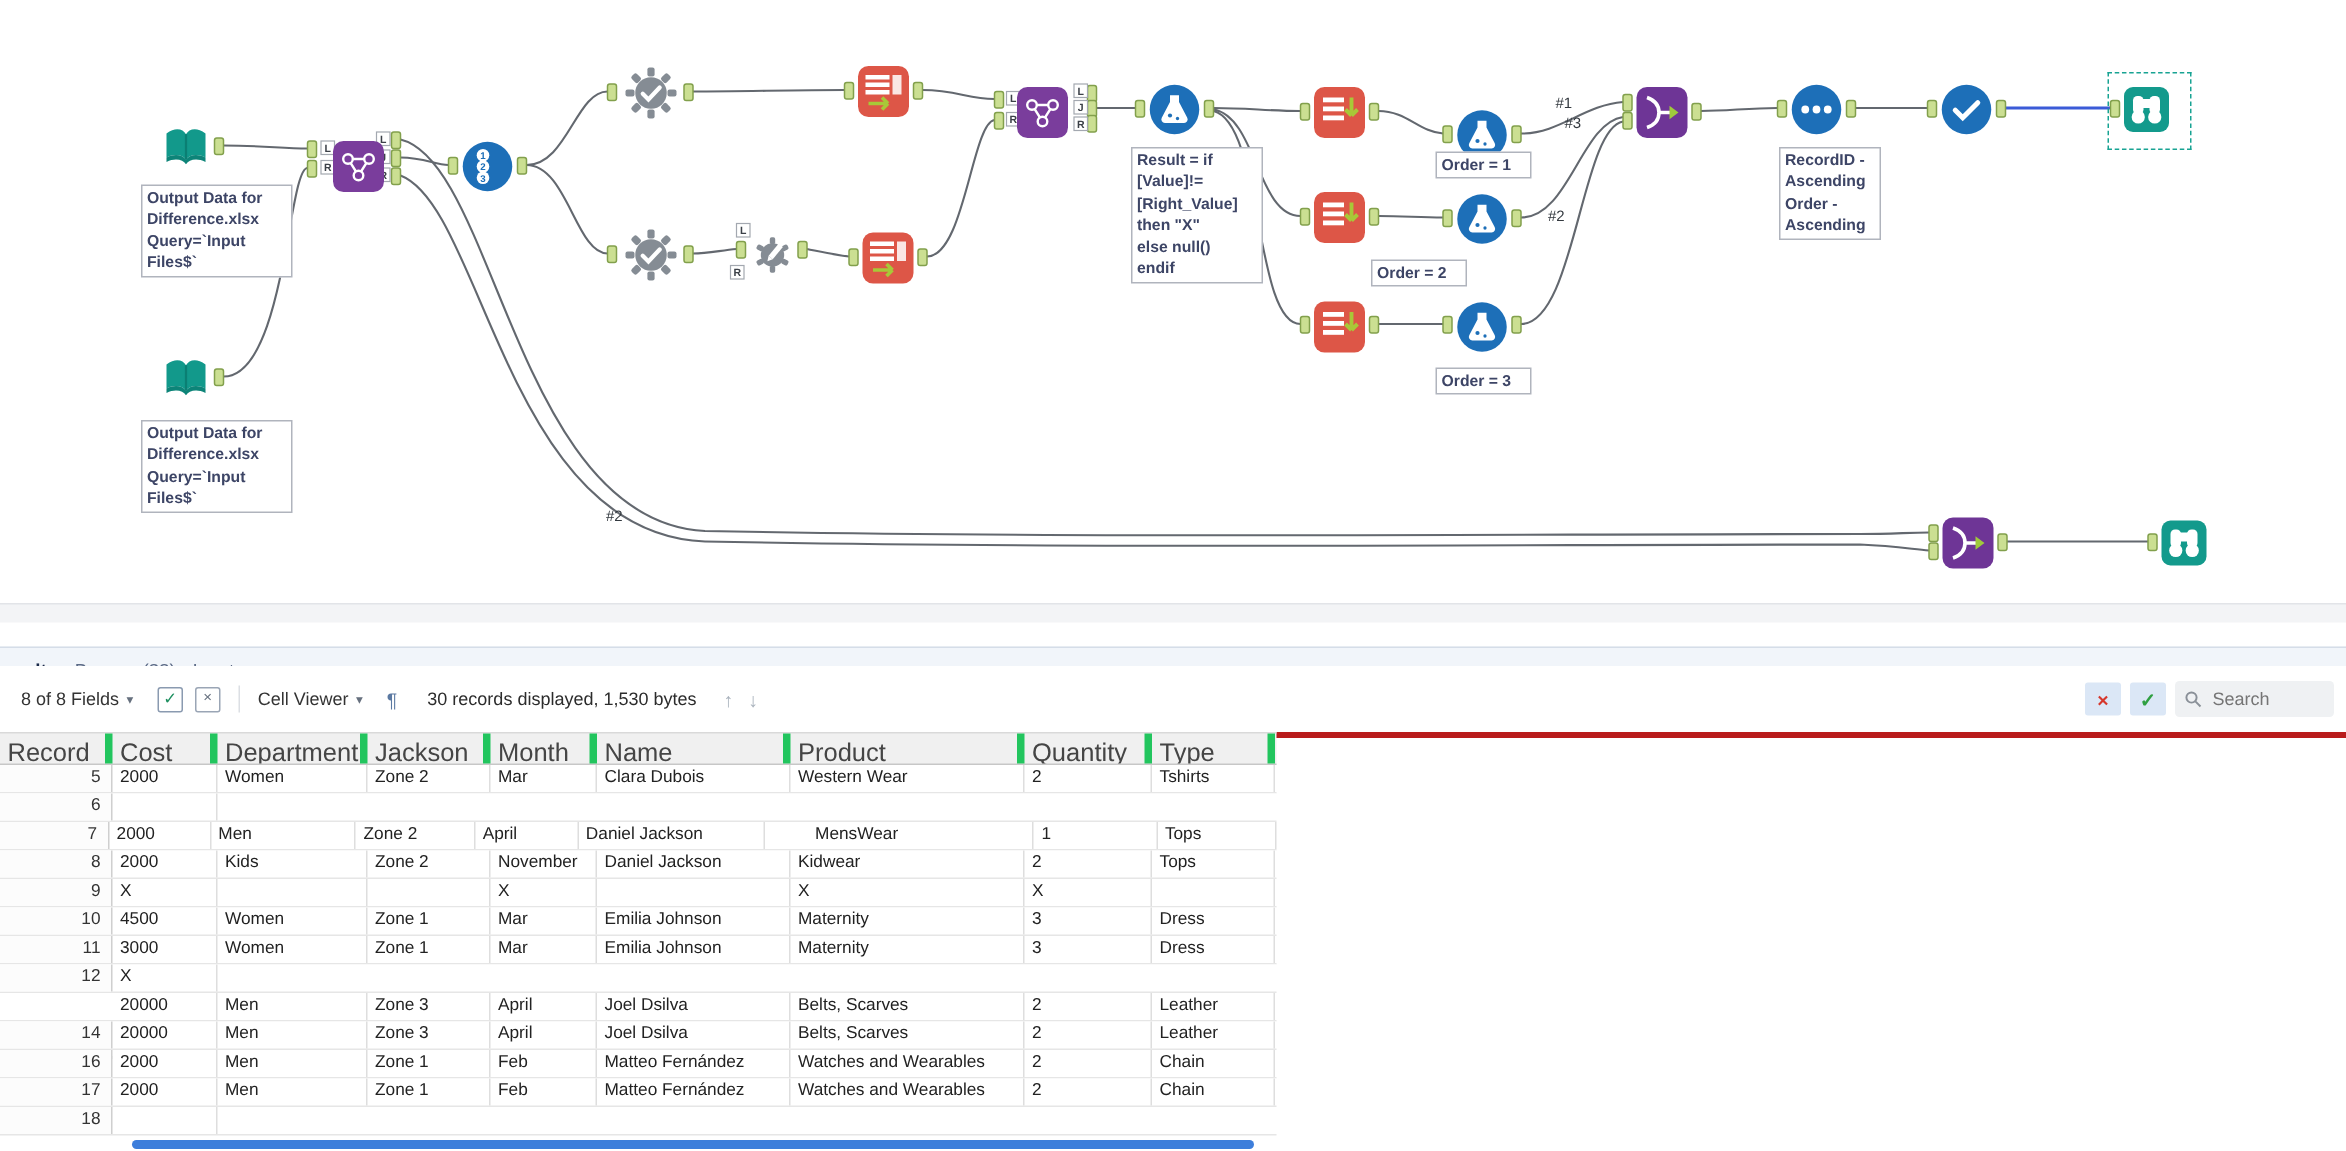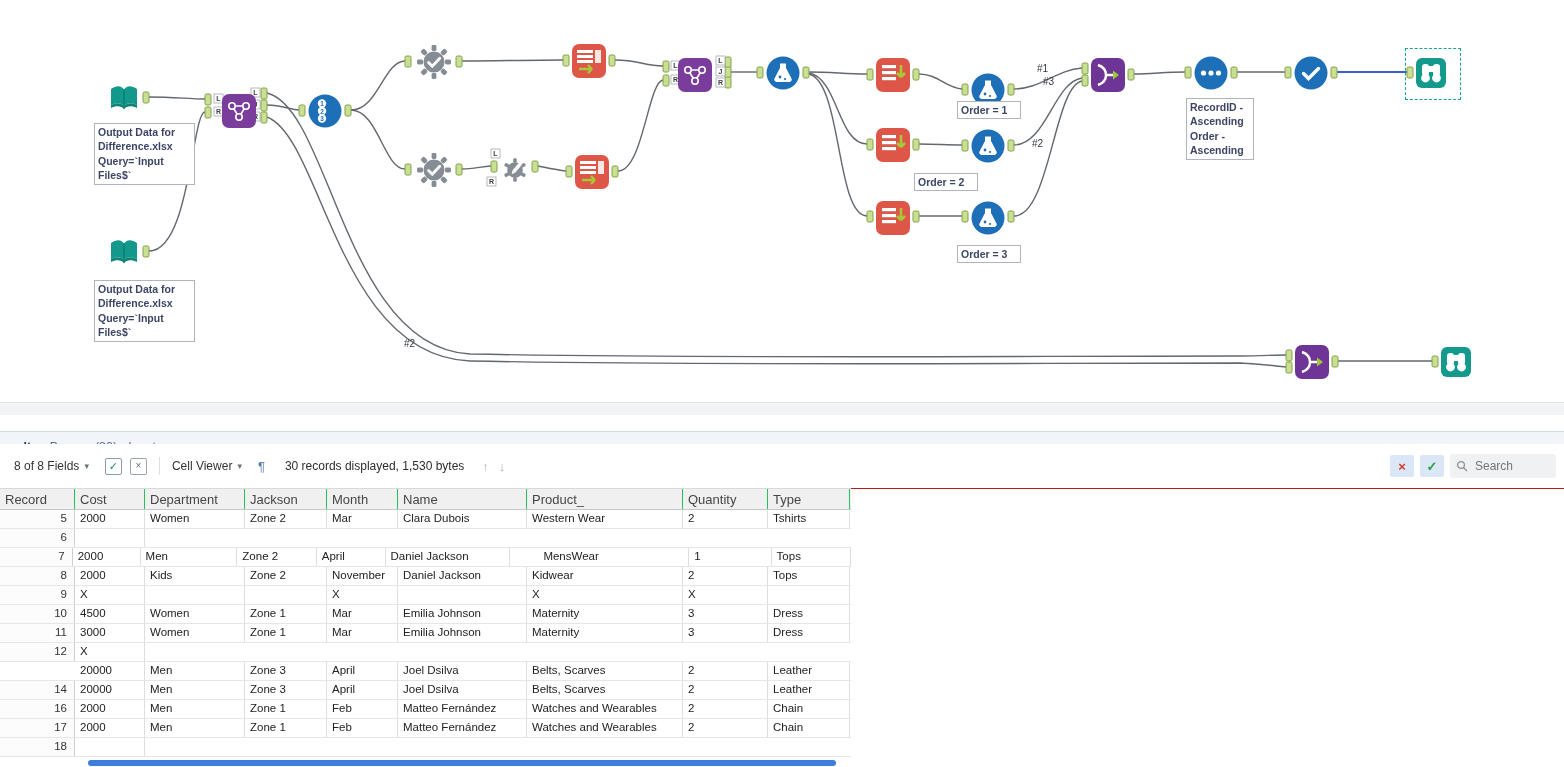--- a/index.html
+++ b/index.html
@@ -22,21 +22,21 @@
   
   .canvas-strip{position:absolute;left:0;right:0;top:402px;height:12px;background:#f3f4f6;border-top:1px solid #e2e4e8}
   
   .results-header{position:absolute;left:0;right:0;top:431px;height:29px;background:#f1f5fa;
                   border-top:1px solid #d5dde8;border-bottom:1px solid #e3e9f1;
                   display:flex;align-items:center;padding-left:2px;font-size:12.5px}
   .rh-title{font-weight:700;color:#1c2b4a}
   .rh-context{color:#5c6b87;margin-left:4px}
   
   .results-toolbar{position:absolute;left:0;right:0;top:444px;height:44px;background:#fff;
-                   border-bottom:1px solid #b91c1c;display:flex;align-items:center}
+                   border-bottom:4px solid #b91c1c;display:flex;align-items:center}
   .tb-item{display:flex;align-items:center;gap:5px;font-size:12px;color:#333;cursor:pointer}
   .fields{margin-left:14px}
   .chev{font-size:9px;color:#66707e}
   .tb-check{width:15px;height:15px;border:1px solid #8a9ab0;border-radius:2px;margin-left:16px;
             color:#1d8f5f;font-size:11px;line-height:14px;text-align:center;cursor:pointer}
   .tb-boxx{width:15px;height:15px;border:1px solid #9aa5b5;border-radius:2px;margin-left:8px;
            color:#66707e;font-size:10px;line-height:13px;text-align:center;cursor:pointer}
   .sep{width:1px;height:18px;background:#dcdfe4;margin:0 12px}
   .pilcrow{margin-left:16px;color:#5b79a2;font-size:13px;cursor:pointer}
   .recinfo{margin-left:20px;font-size:12px;color:#2c2c2c}
@@ -47,21 +47,21 @@
                 font-size:13px;display:flex;align-items:center;justify-content:center;cursor:pointer}
   .btn-x{color:#d6372c;font-weight:700}
   .btn-v{color:#2fa042;font-weight:700}
   .searchbox{width:94px;height:24px;background:#eff1f3;border-radius:3px;display:flex;
              align-items:center;padding:0 6px;gap:5px}
   .searchbox input{border:none;background:transparent;outline:none;width:62px;font-size:12px;
                    color:#333;font-family:"Liberation Sans",sans-serif}
   
   .grid{position:absolute;left:0;top:488px;width:851px}
   .ghead{display:flex;height:20px;background:#f0f0f0;border-top:1px solid #d9d9d9;border-bottom:1px solid #c7c7c7}
-  .hcell{box-sizing:border-box;border-right:1px solid #22c55e;font-size:13px;color:#454545;
+  .hcell{box-sizing:border-box;border-right:5px solid #22c55e;font-size:17px;color:#454545;
          padding:3px 0 0 5px;overflow:hidden;white-space:nowrap}
   .grow{display:flex;height:18px;border-bottom:1px solid #e6e6e6;background:#fff}
   .gcell{box-sizing:border-box;border-right:1px solid #dedede;font-size:11.5px;color:#222;
          padding:2px 0 0 5px;overflow:hidden;white-space:nowrap}
   .gcell.rec{text-align:right;padding-right:7px;padding-left:0;border-right:1px solid #cfcfcf;
              color:#333;background:#fcfcfc}
   .grow.sparse .gcell:nth-child(n+3){border-right:none}
   .hthumb{position:absolute;left:88px;top:760px;width:748px;height:6px;background:#3d7edb;border-radius:3px;cursor:pointer}
 </style>
 </head>
@@ -435,20 +435,26 @@
   <div class="selbox"></div>
 
   <div class="anno" style="left:94px;top:123px;width:93px">Output Data for
 Difference.xlsx
 Query=`Input
 Files$`</div>
   <div class="anno" style="left:94px;top:280px;width:93px">Output Data for
 Difference.xlsx
 Query=`Input
 Files$`</div>
+  <div class="anno" style="left:754px;top:98px;width:80px">Result = if
+[Value]!=
+[Right_Value]
+then "X"
+else null()
+endif</div>
   <div class="anno" style="left:957px;top:101px;width:56px">Order = 1</div>
   <div class="anno" style="left:914px;top:173px;width:56px">Order = 2</div>
   <div class="anno" style="left:957px;top:245px;width:56px">Order = 3</div>
   <div class="anno" style="left:1186px;top:98px;width:60px">RecordID -
 Ascending
 Order -
 Ascending</div>
 </div>
 
 <div class="canvas-strip"></div>

